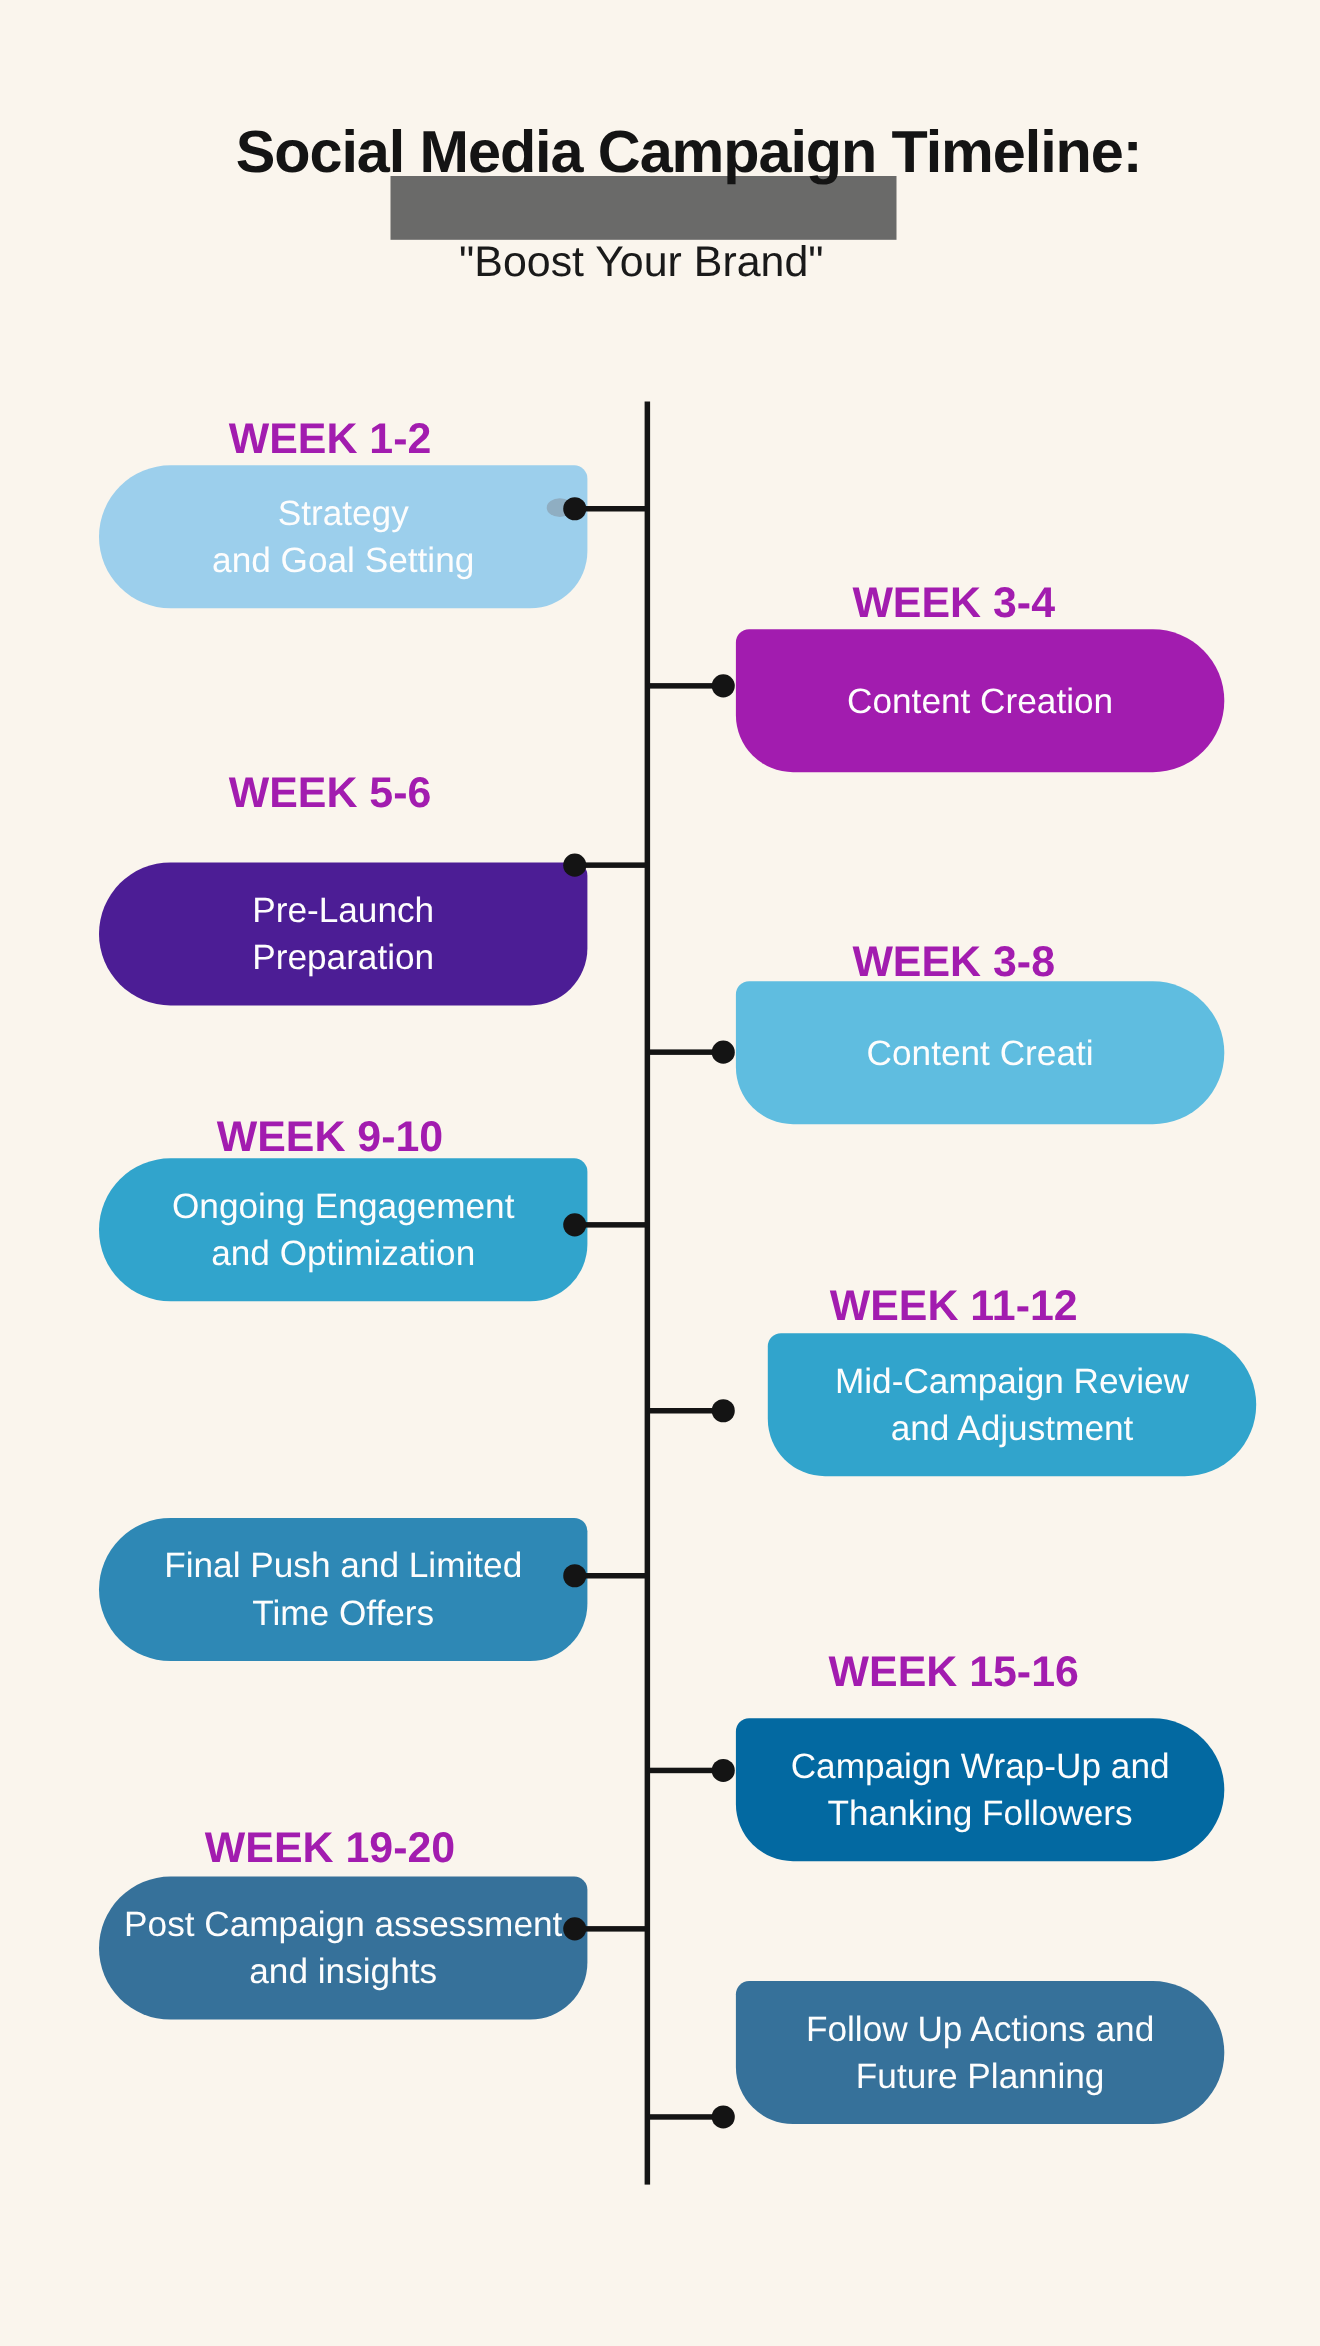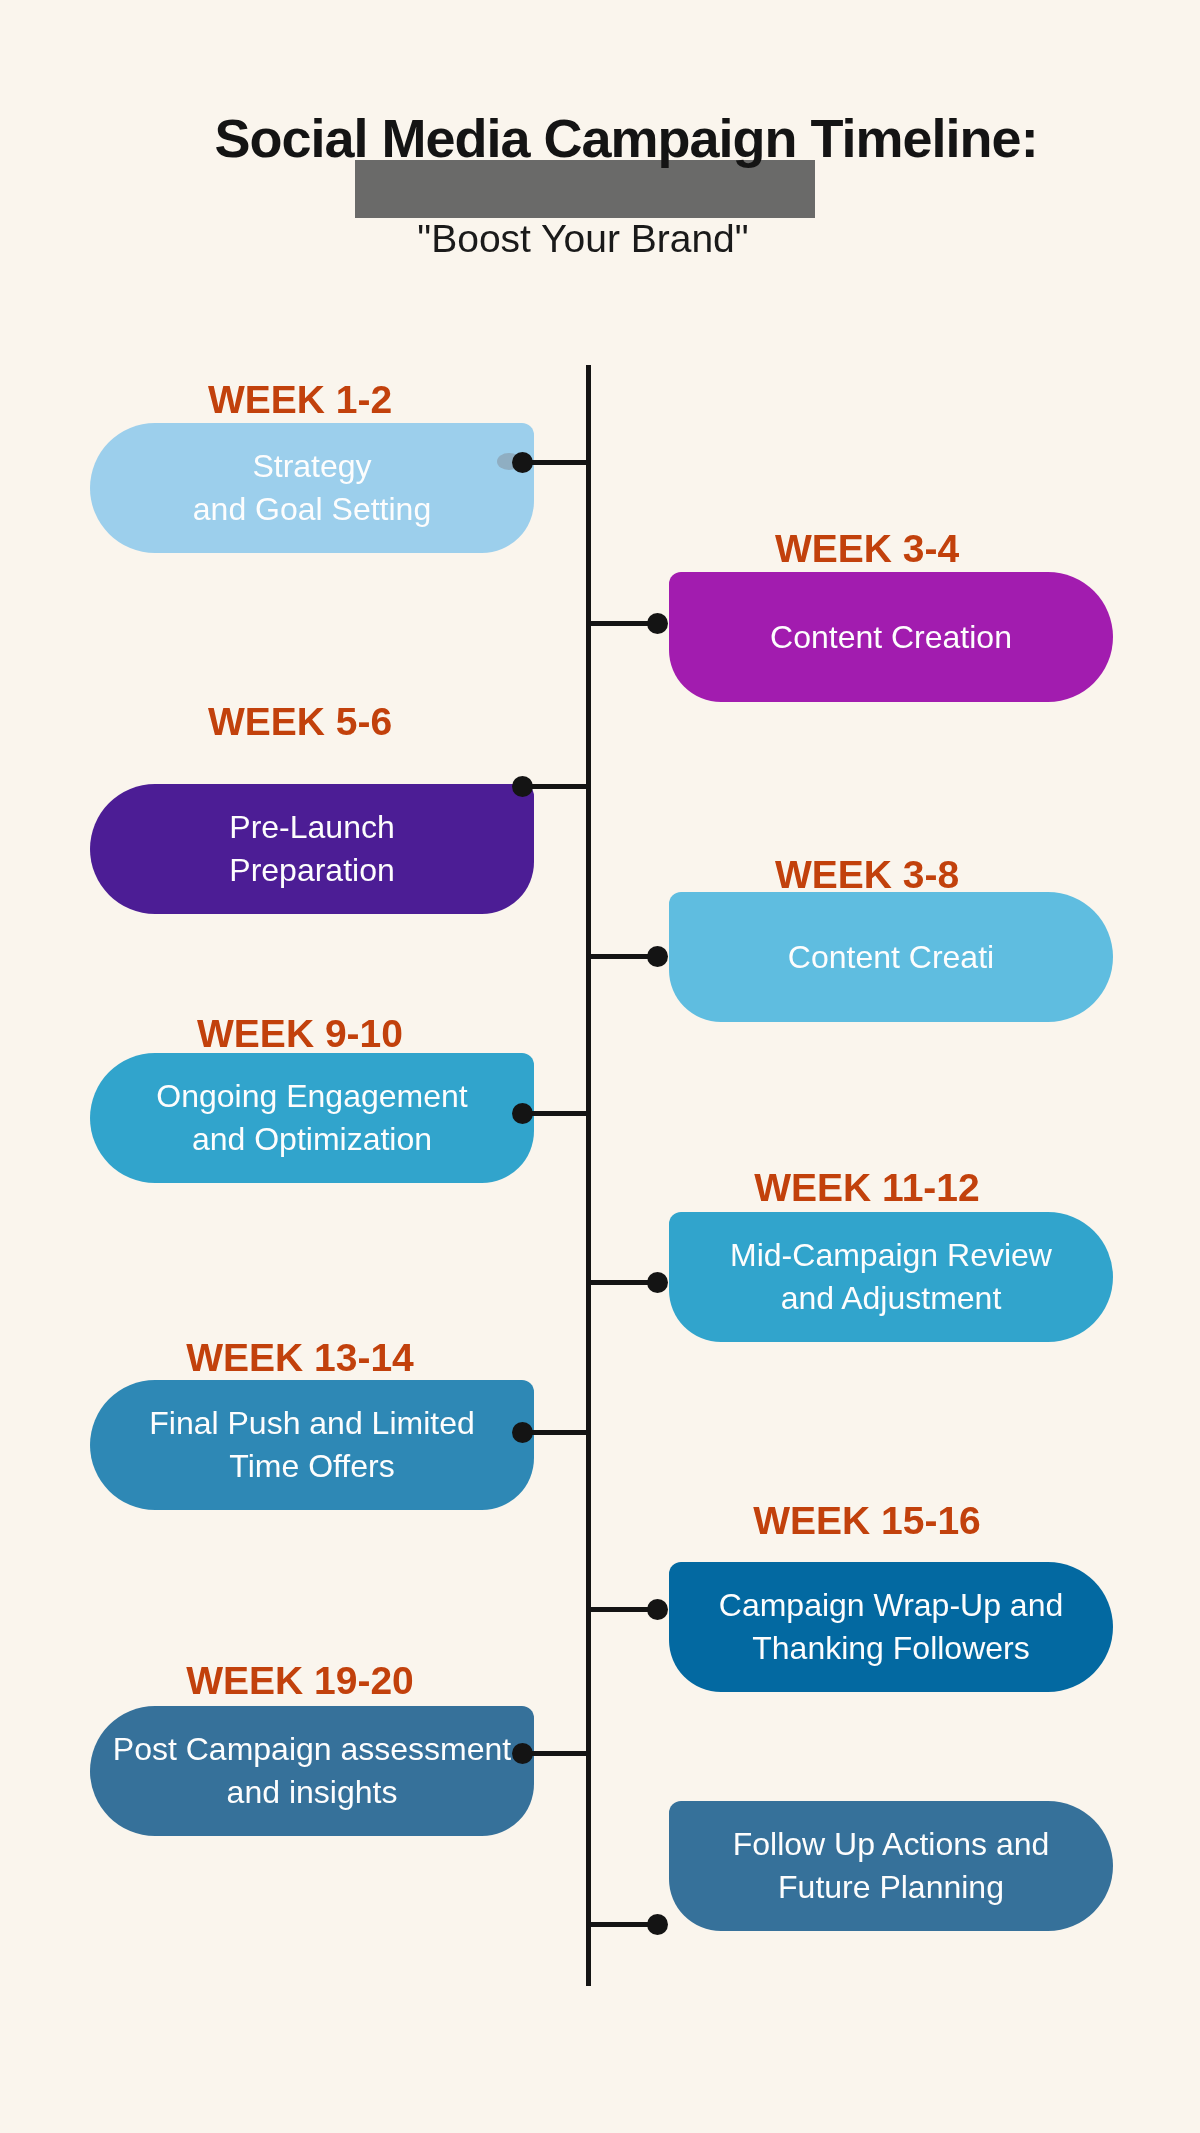--- a/index.html
+++ b/index.html
@@ -25,21 +25,21 @@
   }
   
   .vline{
     position:absolute; left:586px; top:365px; width:5px; height:1621px;
     background:#141414;
   }
   
   .wk{
     position:absolute; width:444px; text-align:center;
     font-size:39px; font-weight:800; letter-spacing:0px;
-    line-height:44px; color:#c2410c; white-space:nowrap;
+    line-height:44px; color:#a21caf; white-space:nowrap;
   }
   .wk.lft{ left:78px; }
   .wk.rgt{ left:645px; }
   
   .box{
     position:absolute; height:130px; width:444px;
     display:flex; align-items:center; justify-content:center;
     text-align:center; color:#FDFDFD; font-size:32px; line-height:1.34;
     white-space:pre-line; overflow:hidden;
   }
@@ -93,26 +93,25 @@
   <div class="conn rgt" style="top:954px"></div>
   <div class="dot" style="left:647px;top:946px"></div>
 
   <div class="wk lft" style="top:1012px">WEEK 9-10</div>
   <div class="box lft" style="top: 1053px; background-color: rgb(49, 164, 204);">Ongoing Engagement
 and Optimization</div>
   <div class="conn lft" style="top:1111px"></div>
   <div class="dot" style="left:512px;top:1103px"></div>
 
   <div class="wk rgt" style="top:1166px">WEEK 11-12</div>
-  <div class="box rgt" style="top: 1212px; background-color: rgb(49, 164, 204);">Mid-Campaign Review
+  <div class="box rgt" style="top: 1212px; background-color: rgb(49, 164, 204); margin-left: 29px;">Mid-Campaign Review
 and Adjustment</div>
   <div class="conn rgt" style="top:1280px"></div>
   <div class="dot" style="left:647px;top:1272px"></div>
 
-  <div class="wk lft" style="top:1336px">WEEK 13-14</div>
   <div class="box lft" style="top: 1380px; background-color: rgb(46, 136, 181);">Final Push and Limited
 Time Offers</div>
   <div class="conn lft" style="top:1430px"></div>
   <div class="dot" style="left:512px;top:1422px"></div>
 
   <div class="wk rgt" style="top:1499px">WEEK 15-16</div>
   <div class="box rgt" style="top: 1538px; background-color: #0369a1; margin-top: 24px;">Campaign Wrap-Up and
 Thanking Followers</div>
   <div class="conn rgt" style="top:1607px"></div>
   <div class="dot" style="left:647px;top:1599px"></div>

